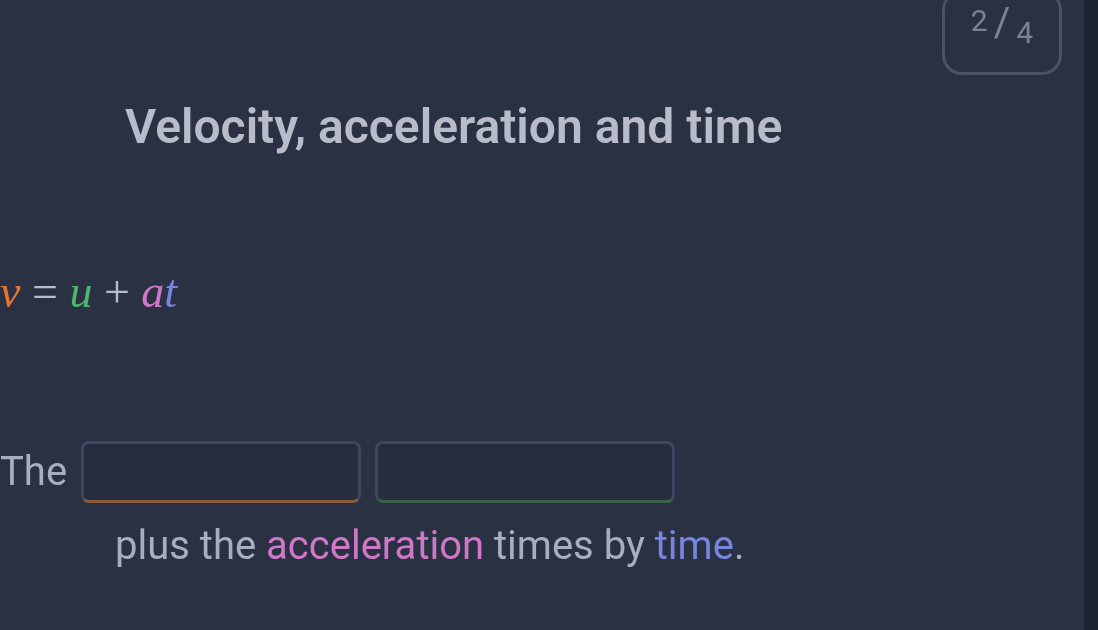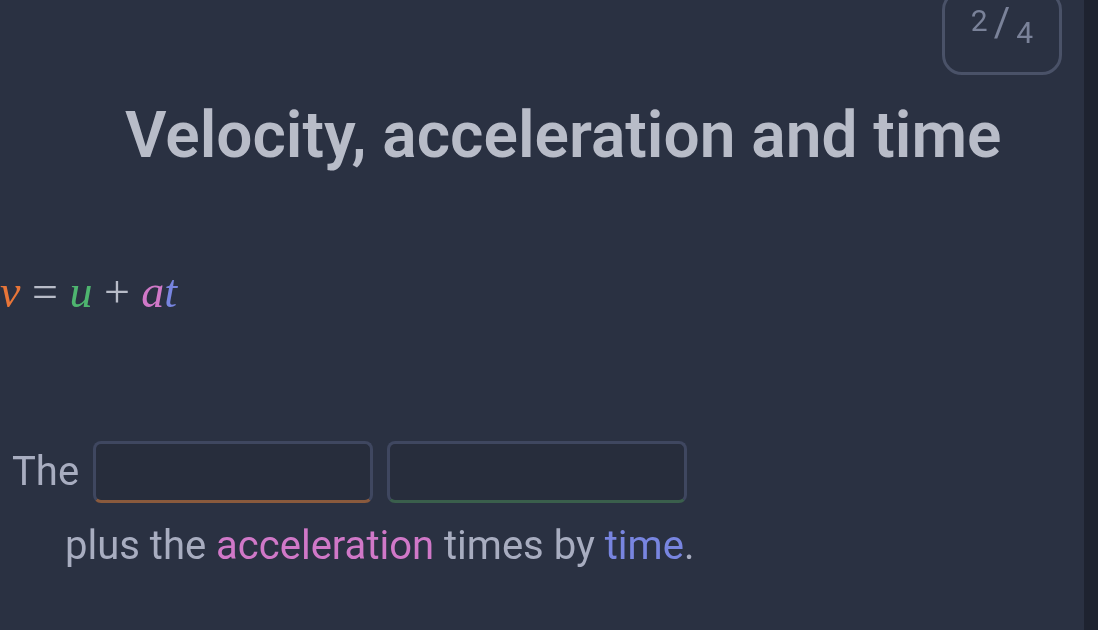--- a/index.html
+++ b/index.html
@@ -67,21 +67,21 @@
       font-size: 30px;
       margin-left: 4px;
       position: relative;
       top: 2px;
     }
     
     .page-title {
       position: absolute;
       top: 98px;
       left: 125px;
-      font-size: 64px;
+      font-size: 48px;
       font-weight: 600;
       color: #b8bcc8;
     }
     
     .equation {
       position: absolute;
       top: 265px;
       left: 0;
       width: 100%;
       text-align: left;
@@ -106,25 +106,24 @@
       color: #a8adc0;
       line-height: 1.85;
       padding-left: 0;
     }
     
     .sentence-line1 {
       display: flex;
       align-items: center;
       gap: 14px;
       margin-bottom: 0;
-      padding-left: 12px;
     }
     
     .sentence-line2 {
-      padding-left: 65px;
+      padding-left: 115px;
     }
     
     .blank-field {
       display: inline-block;
       width: 280px;
       height: 62px;
       background-color: #272d3c;
       border: 3px solid #3f4760;
       border-radius: 8px;
       vertical-align: middle;

